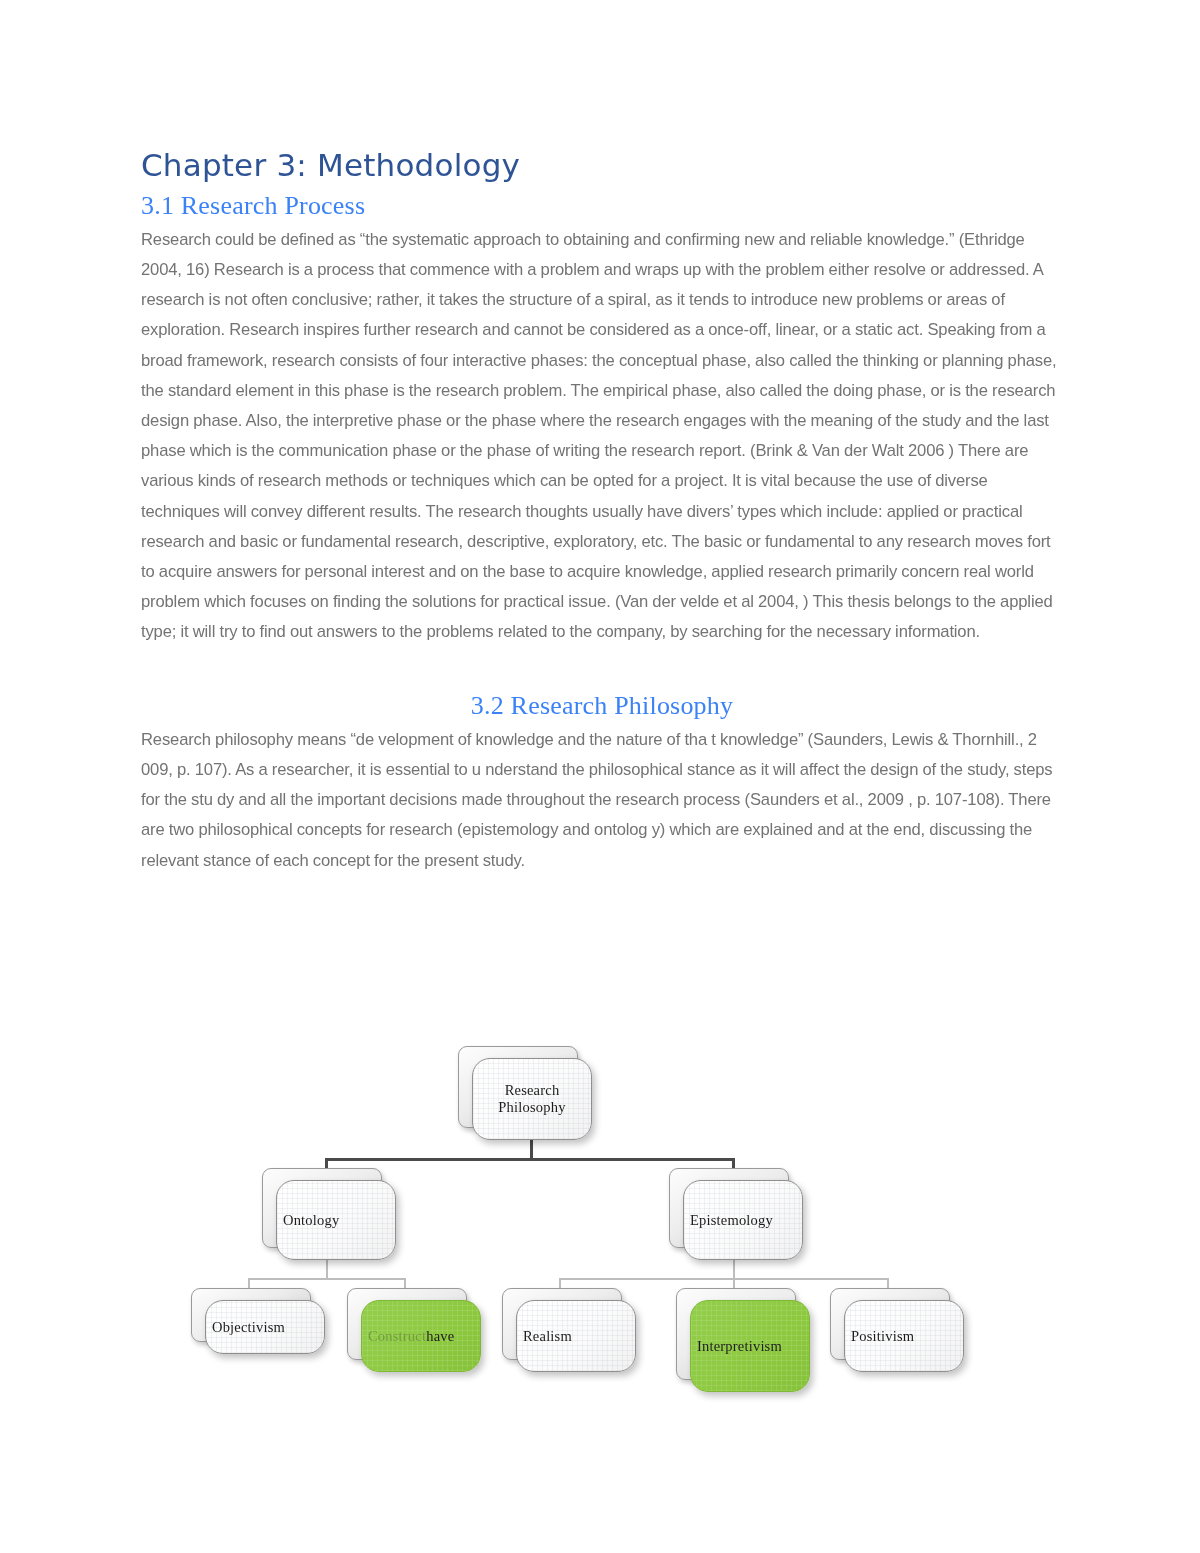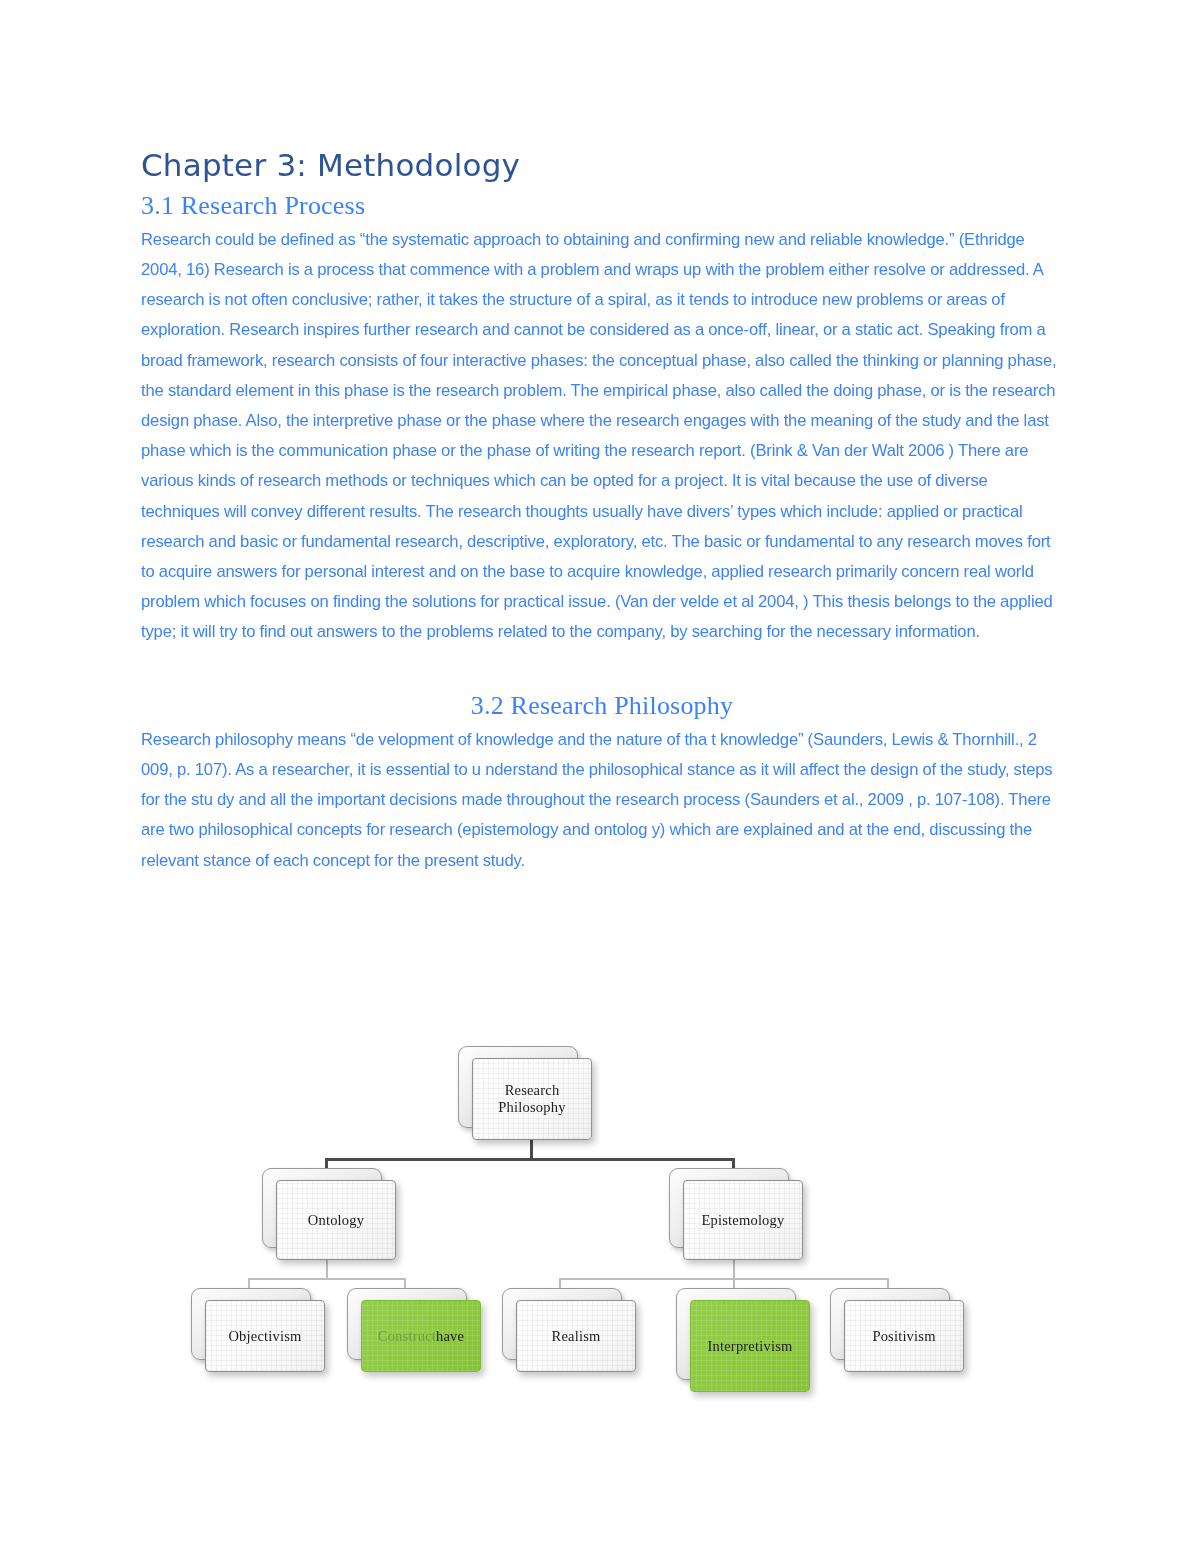--- a/index.html
+++ b/index.html
@@ -50,21 +50,21 @@
     line-height: 1.2;
   }
   h2.section-heading.second {
     margin-top: 42px;
     text-align: center;
   }
   p.body-par {
     font-family: "Liberation Sans", sans-serif;
     font-size: 16.6px;
     font-weight: 400;
-    color: #3b82f6;
+    color: #737373;
     line-height: 30.2px;
     letter-spacing: -0.15px;
     margin: 0;
     text-align: left;
     word-spacing: -0.2px;
   }
 
   
   .diagram {
     position: absolute;
@@ -88,29 +88,28 @@
     border-radius: 9px;
     background: linear-gradient(150deg,#fdfdfd 0%, #ededed 45%, #c9c9c9 100%);
     box-shadow: 2px 3px 5px rgba(0,0,0,0.22);
   }
   .node .card-front {
     position: absolute;
     left: 0; top: 0;
     width: 100%;
     height: 100%;
     border: 1px solid #8f8f8f;
-    border-radius: 4px;
+    border-radius: 18px;
     background:
       repeating-linear-gradient(0deg, rgba(170,178,190,0.16) 0 1px, rgba(0,0,0,0) 1px 5px),
       repeating-linear-gradient(90deg, rgba(170,178,190,0.16) 0 1px, rgba(0,0,0,0) 1px 5px),
       linear-gradient(135deg,#ffffff 0%, #fbfbfb 55%, #f1f1f1 100%);
     box-shadow: 3px 4px 7px rgba(0,0,0,0.24);
     display: flex;
     align-items: center;
-    justify-content: center;
   }
   .node.green .card-front {
     background:
       repeating-linear-gradient(0deg, rgba(255,255,255,0.10) 0 1px, rgba(0,0,0,0) 1px 5px),
       repeating-linear-gradient(90deg, rgba(255,255,255,0.10) 0 1px, rgba(0,0,0,0) 1px 5px),
       linear-gradient(135deg,#93ce4c 0%, #8dc93f 60%, #86c239 100%);
     border-color: #7fb834;
   }
   .node-label {
     font-family: "Liberation Serif", serif;
@@ -193,21 +192,21 @@
       </div>
     </div>
 
     <div class="node" style="left:533px; top:155px; width:118px; height:78px;">
       <div class="card-back"></div>
       <div class="card-front">
         <span class="node-label">Epistemology</span>
       </div>
     </div>
 
-    <div class="node" style="left:55px; top:275px; width:118px; height:70px;">
+    <div class="node" style="left:55px; top:275px; width:118px; height:52px;">
       <div class="card-back"></div>
       <div class="card-front">
         <span class="node-label">Objectivism</span>
       </div>
     </div>
 
     <div class="node green faded" style="left:211px; top:275px; width:118px; height:70px;">
       <div class="card-back"></div>
       <div class="card-front">
         <span class="node-label"><span>Construct</span><span class="tail">have</span></span>

